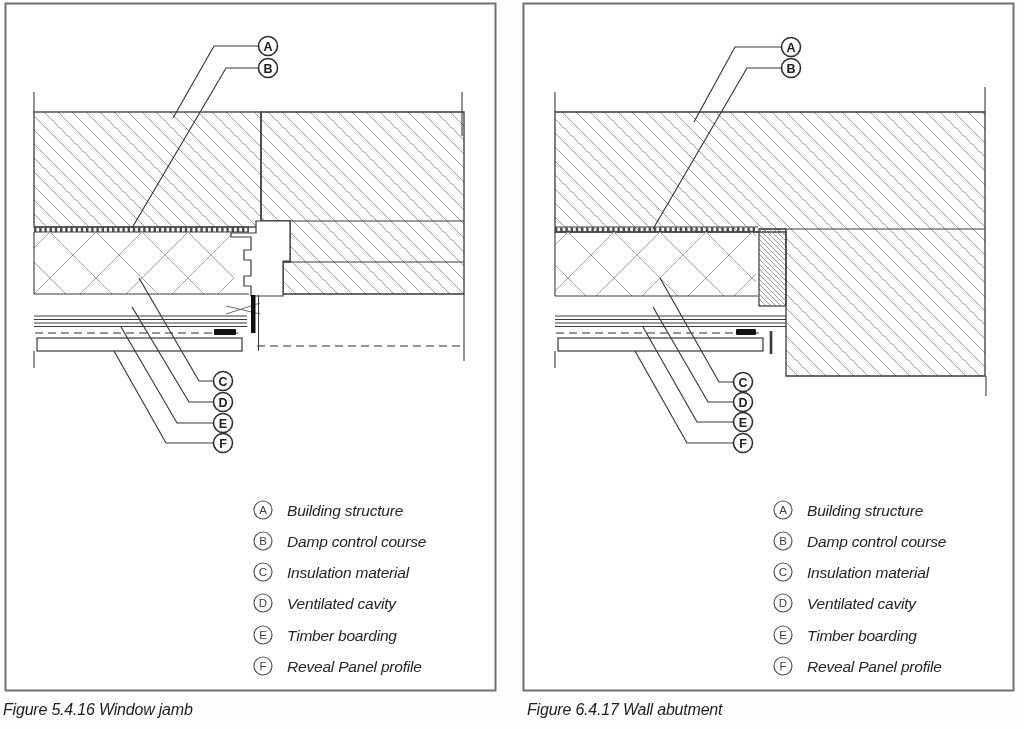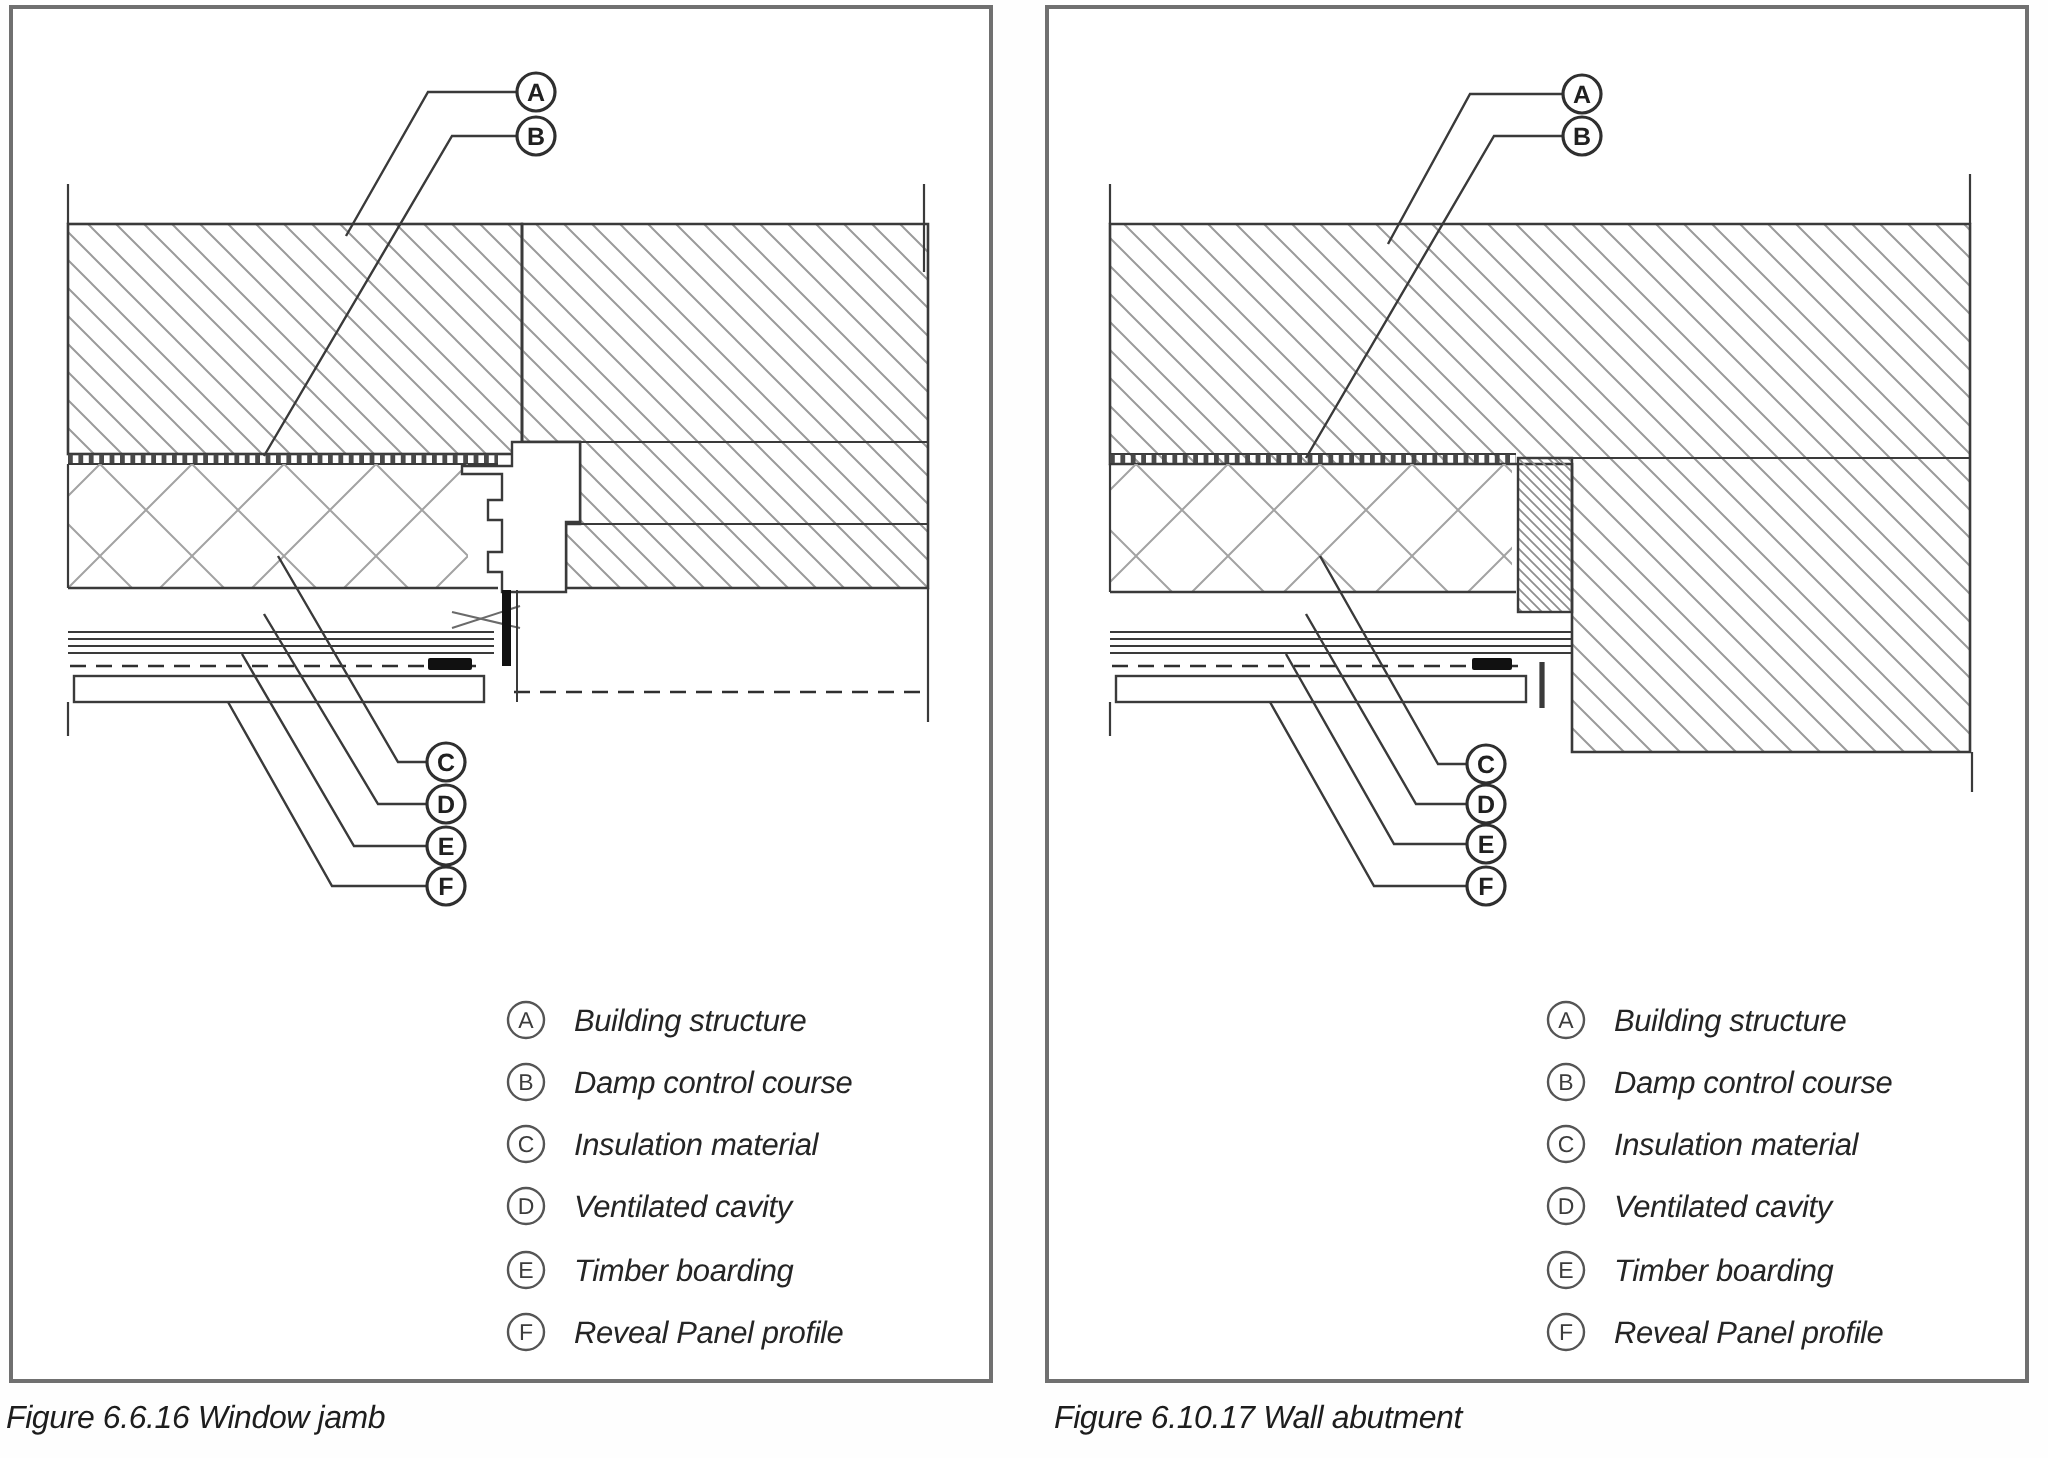--- a/index.html
+++ b/index.html
@@ -234,16 +234,16 @@
       </g>
       <g>
         <circle cx="261" cy="664" r="9" fill="#ffffff" stroke="#555555" stroke-width="1.2"></circle>
         <text x="261" y="664" dy="0.36em" text-anchor="middle" class="legendLetter">F</text>
         <text x="285" y="664" dy="0.36em" class="legendLabel">Reveal Panel profile</text>
       </g>
     </g>
   </svg>
   </div>
 
-  <div class="caption left">Figure 6.6.16 Window jamb</div>
-  <div class="caption right">Figure 6.10.17 Wall abutment</div>
+  <div class="caption left">Figure 5.4.16 Window jamb</div>
+  <div class="caption right">Figure 6.4.17 Wall abutment</div>
 
 </div>
 
 </body></html>

